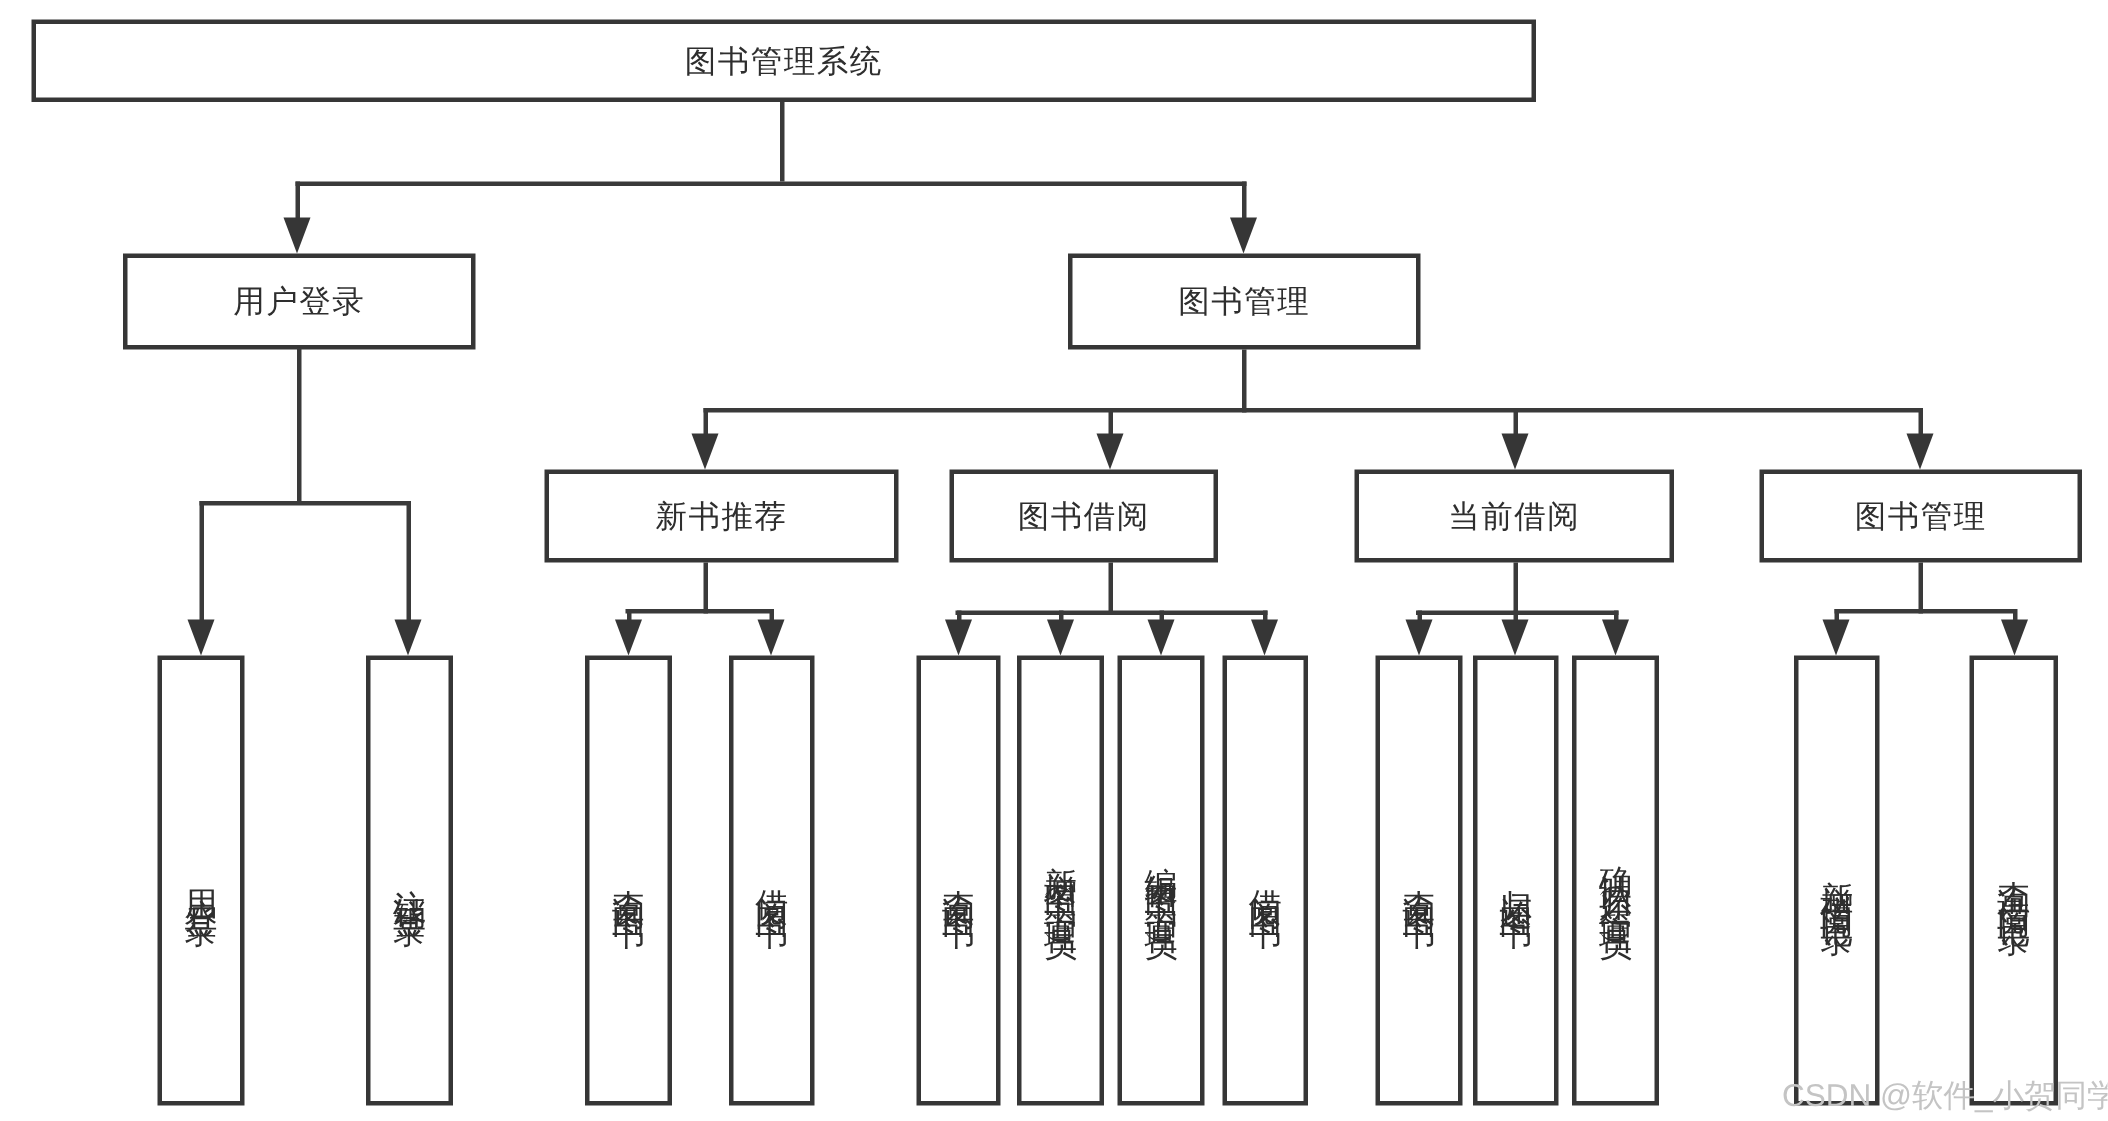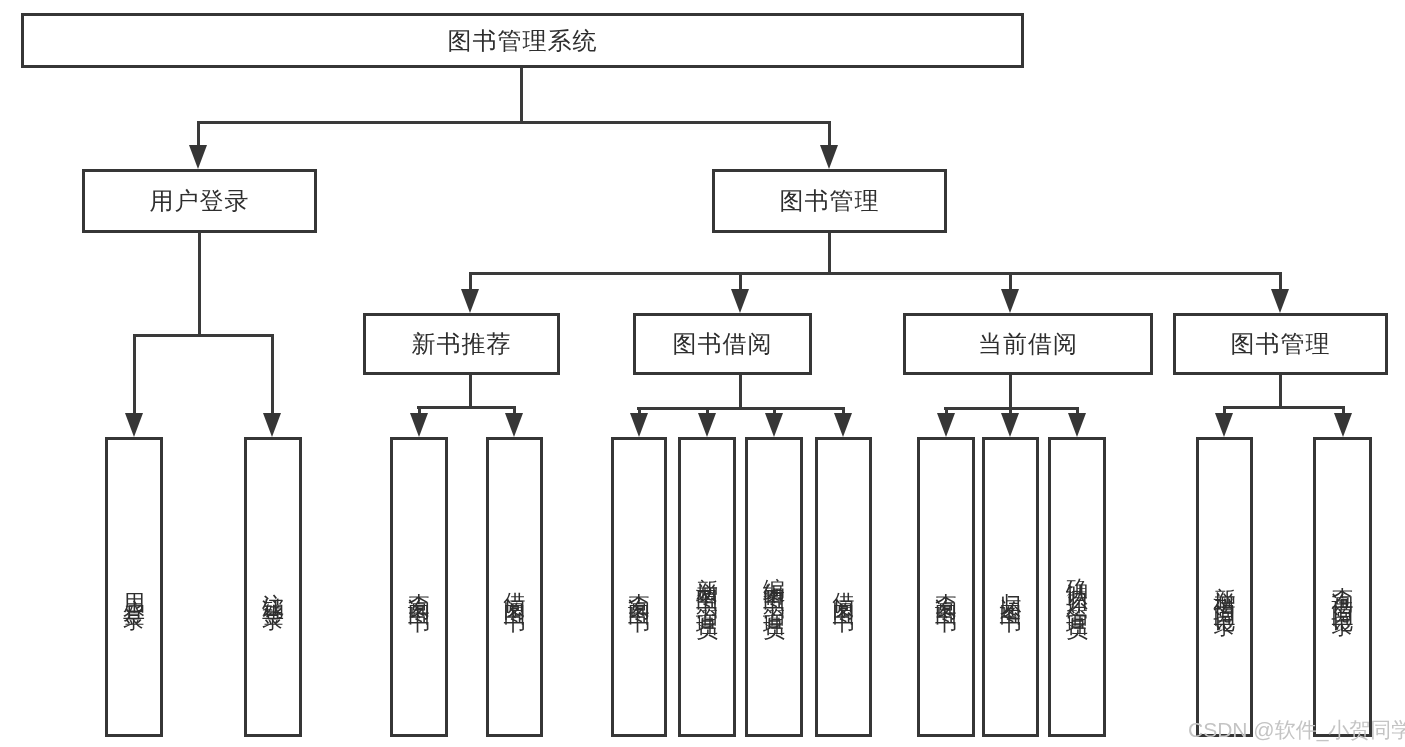--- a/index.html
+++ b/index.html
@@ -13,21 +13,21 @@
     position:absolute;
     box-sizing:border-box;
     background:#ffffff;
     border:3px solid #363636;
     color:#2e2e2e;
     display:flex;
     align-items:center;
     justify-content:center;
   }
   .hbox{
-    font-size:24px;
+    font-size:21px;
     letter-spacing:1px;
     white-space:nowrap;
   }
   .vbox{
     writing-mode:vertical-lr;
     text-orientation:mixed;
     font-size:22px;
     letter-spacing:6px;
     line-height:1;
   }
@@ -48,23 +48,23 @@
   }
 </style>
 </head>
 <body>
 
 <div class="box hbox" style="left:21px;top:13px;width:1003px;height:55px;">图书管理系统</div>
 
 <div class="box hbox" style="left:82px;top:169px;width:235px;height:64px;">用户登录</div>
 <div class="box hbox" style="left:712px;top:169px;width:235px;height:64px;">图书管理</div>
 
-<div class="box hbox" style="left:363px;top:313px;width:197px;height:62px;">新书推荐</div>
+<div class="box hbox" style="left:363px;top:313px;width:236px;height:62px;">新书推荐</div>
 <div class="box hbox" style="left:633px;top:313px;width:179px;height:62px;">图书借阅</div>
-<div class="box hbox" style="left:903px;top:313px;width:250px;height:62px;">当前借阅</div>
+<div class="box hbox" style="left:903px;top:313px;width:213px;height:62px;">当前借阅</div>
 <div class="box hbox" style="left:1173px;top:313px;width:215px;height:62px;">图书管理</div>
 
 <div class="box vbox" style="left:105px;top:437px;width:58px;height:300px;">用户登录</div>
 <div class="box vbox" style="left:244px;top:437px;width:58px;height:300px;">注销登录</div>
 
 <div class="box vbox" style="left:390px;top:437px;width:58px;height:300px;">查询图书</div>
 <div class="box vbox" style="left:486px;top:437px;width:57px;height:300px;">借阅图书</div>
 
 <div class="box vbox" style="left:611px;top:437px;width:56px;height:300px;">查询图书</div>
 <div class="box vbox" style="left:678px;top:437px;width:58px;height:300px;">新增图书（管理员）</div>

